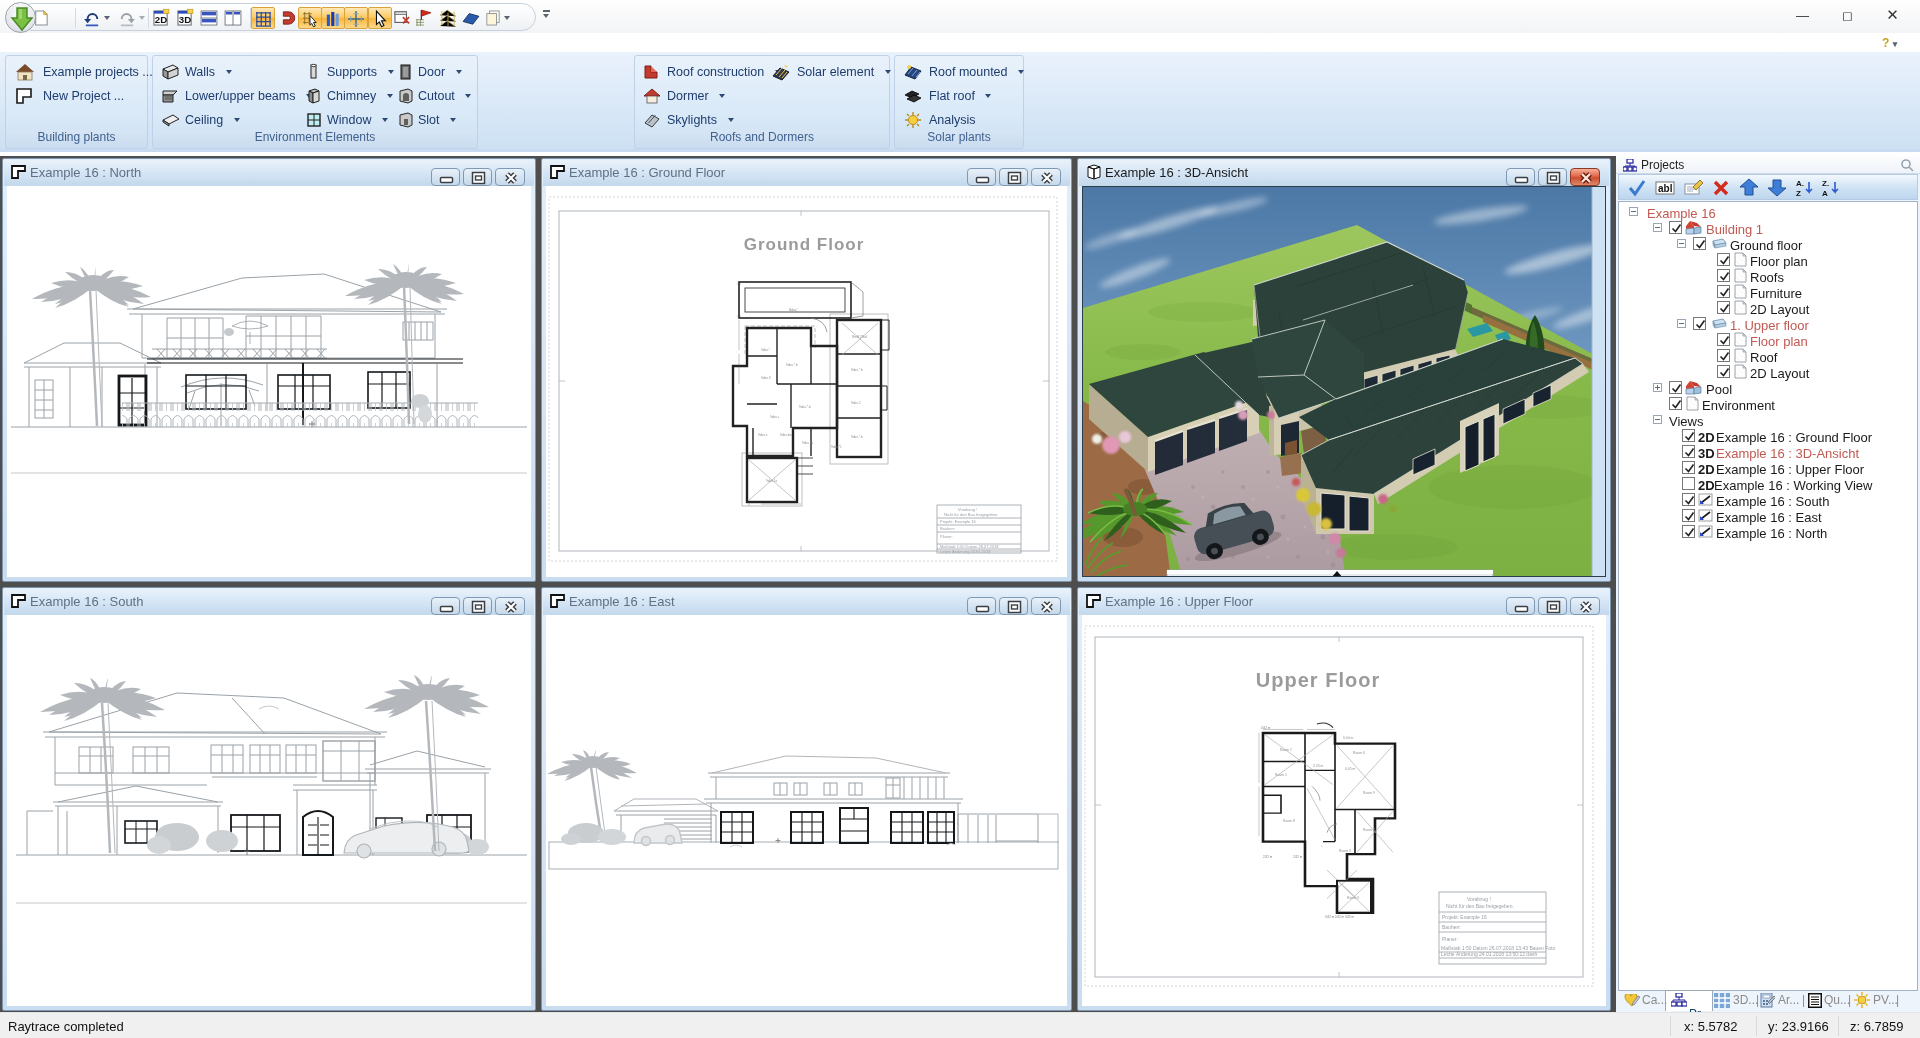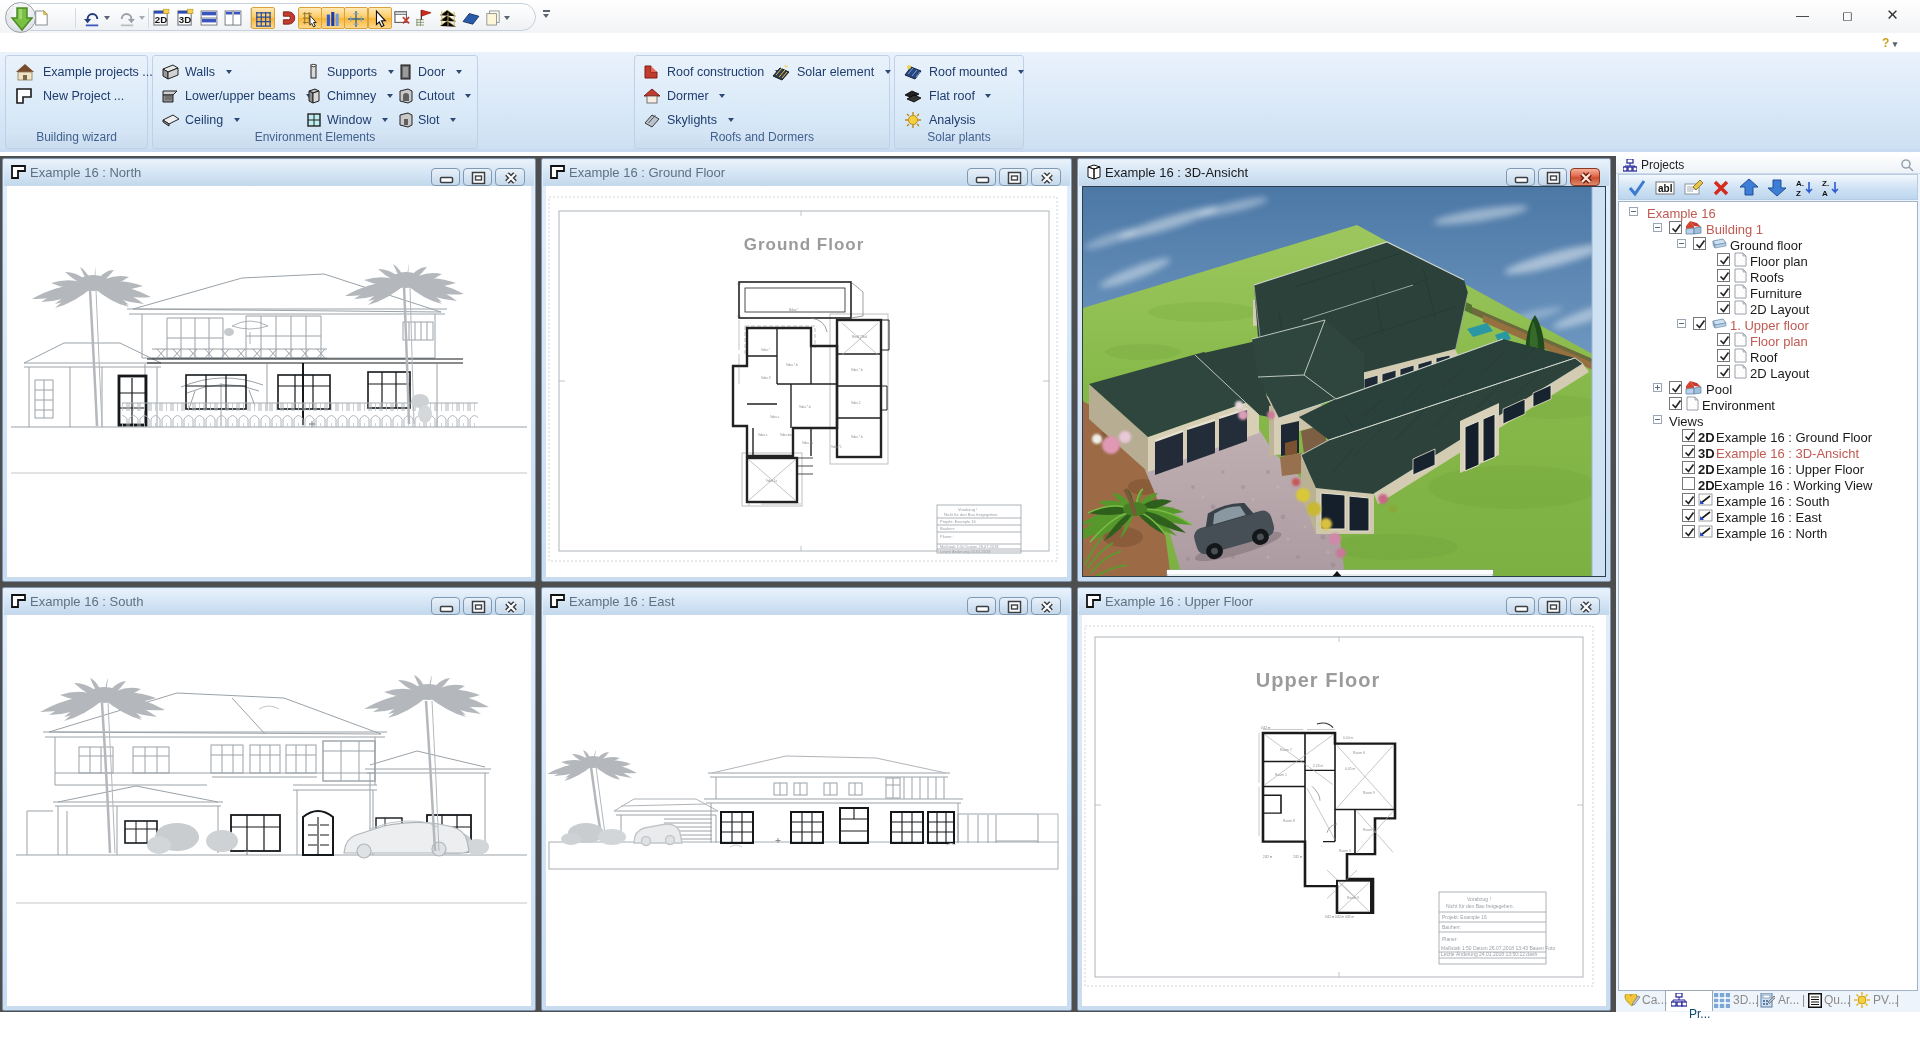--- a/index.html
+++ b/index.html
@@ -185,21 +185,21 @@
             <rect x="8" y="12" width="4" height="5" fill="#7a6a4a"></rect>
           </svg>
           <span class="lbl" style="left:28px">Example projects ...</span>
         </div>
    <div class="ri" style="left:9px;top:30px">
           <svg width="18" height="18" viewBox="0 0 18 18">
             <path d="M2 2h14v8h-8v6H2z" fill="#fff" stroke="#1a1a1a" stroke-width="1.6"></path>
           </svg>
           <span class="lbl" style="left:28px">New Project ...</span>
         </div>
-   <div class="glabel">Building wizard</div>
+   <div class="glabel">Building plants</div>
  </div>
  <div class="grp" style="left:152px;width:326px">
    <div class="ri" style="left:8px;top:6px">
           <svg width="20" height="18" viewBox="0 0 20 18">
             <polygon points="2,6 12,2 17,5 7,9" fill="#e8e8e8" stroke="#222" stroke-width="1"></polygon>
             <polygon points="2,6 7,9 7,16 2,13" fill="#9a9a9a" stroke="#222" stroke-width="1"></polygon>
             <polygon points="7,9 17,5 17,12 7,16" fill="#d2d2d2" stroke="#222" stroke-width="1"></polygon>
           </svg>
           <span class="lbl">Walls <i class="darr"></i></span>
         </div>
@@ -1448,13 +1448,22 @@
             <g stroke="#e8b82a" stroke-width="1.6">
               <path d="M8 0v3M8 13v3M0 8h3M13 8h3M2.5 2.5l2 2M11.5 11.5l2 2M13.5 2.5l-2 2M4.5 11.5l-2 2"></path>
             </g>
           </svg></span>
         <span style="position:absolute;left:255px;top:3px">PV...</span>
  <span style="position:absolute;left:278px;top:3px">|</span>
 </div>
 
 </div>
 
+<div id="status">
+  <span style="position:absolute;left:8px;top:6px">Raytrace completed</span>
+  <div class="sep" style="left:1670px"></div>
+  <span style="position:absolute;left:1684px;top:6px">x: 5.5782</span>
+  <div class="sep" style="left:1756px"></div>
+  <span style="position:absolute;left:1768px;top:6px">y: 23.9166</span>
+  <div class="sep" style="left:1838px"></div>
+  <span style="position:absolute;left:1850px;top:6px">z: 6.7859</span>
 </div>
+</div>
 
 </body></html>

